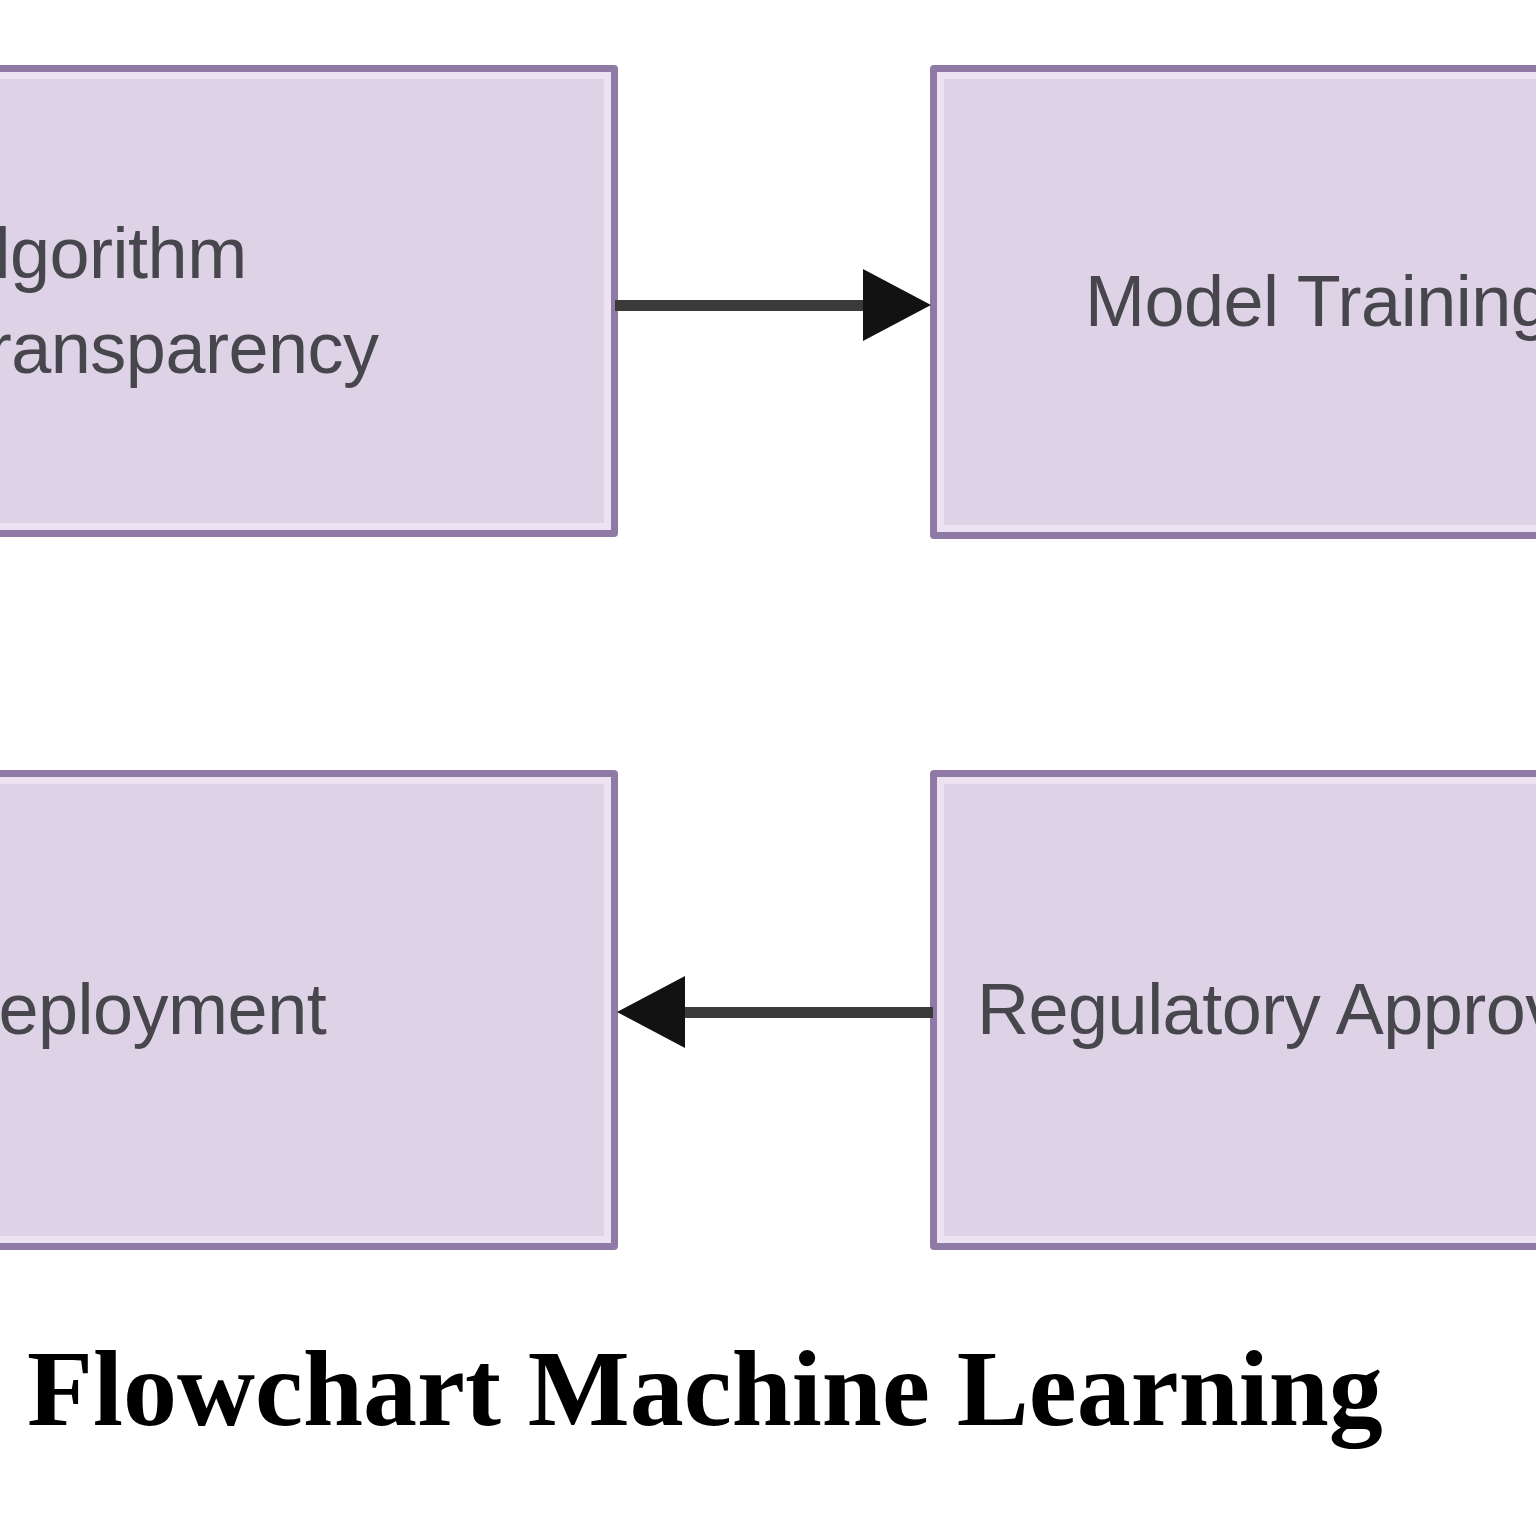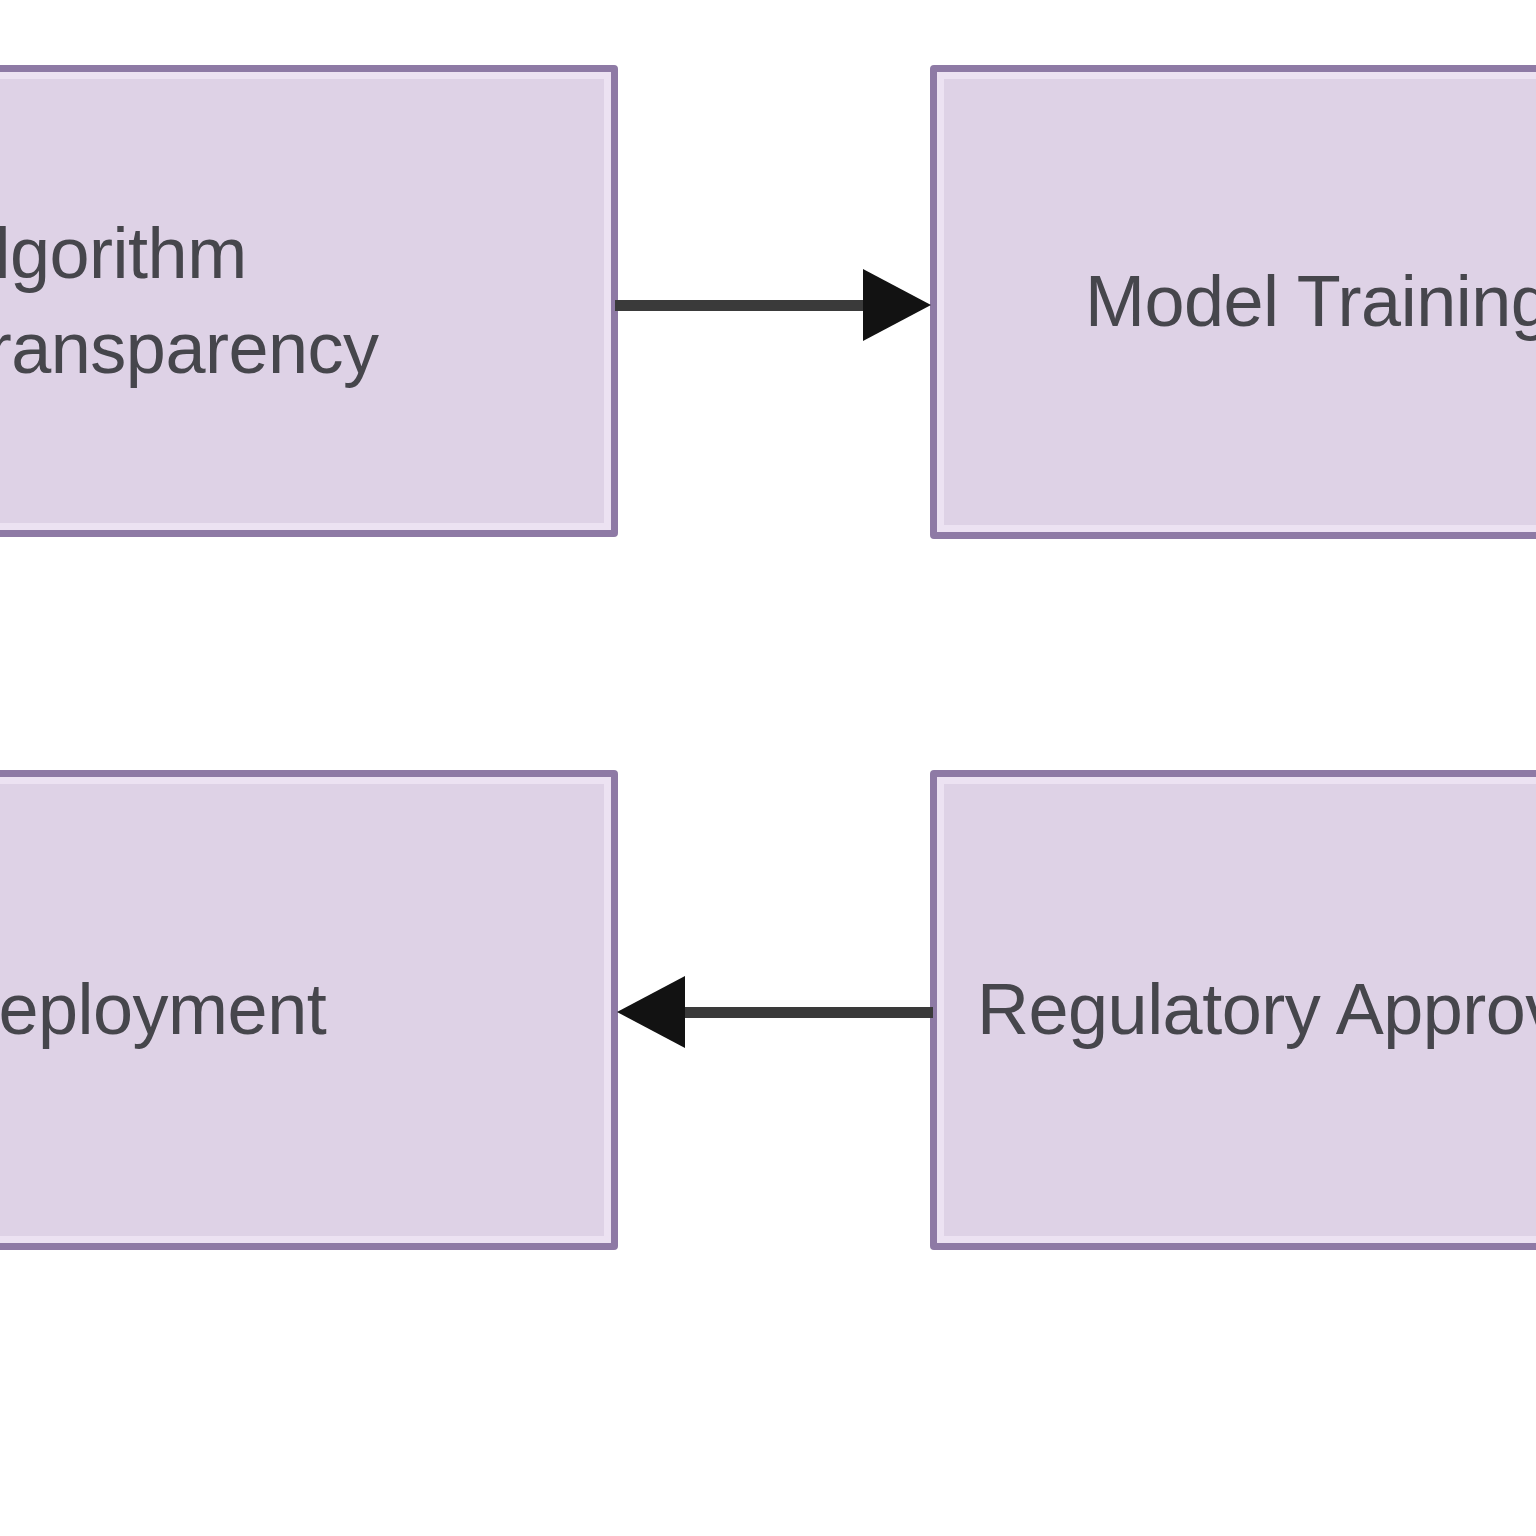--- a/index.html
+++ b/index.html
@@ -170,14 +170,15 @@
   <div class="connector" id="connector-transparency-to-training">
     <div class="shaft"></div>
     <div class="head"></div>
   </div>
 
   <div class="connector" id="connector-approval-to-deployment">
     <div class="shaft"></div>
     <div class="head"></div>
   </div>
 
+  <div id="figure-caption">Flowchart Machine Learning</div>
 
 </div>
 
 </body></html>

